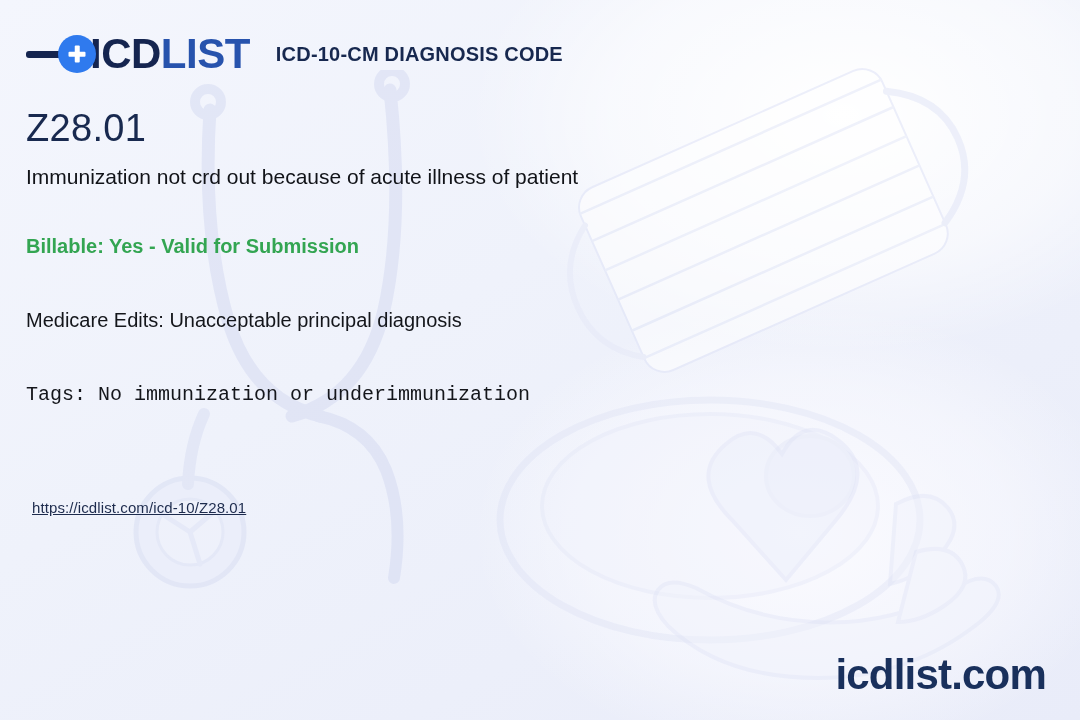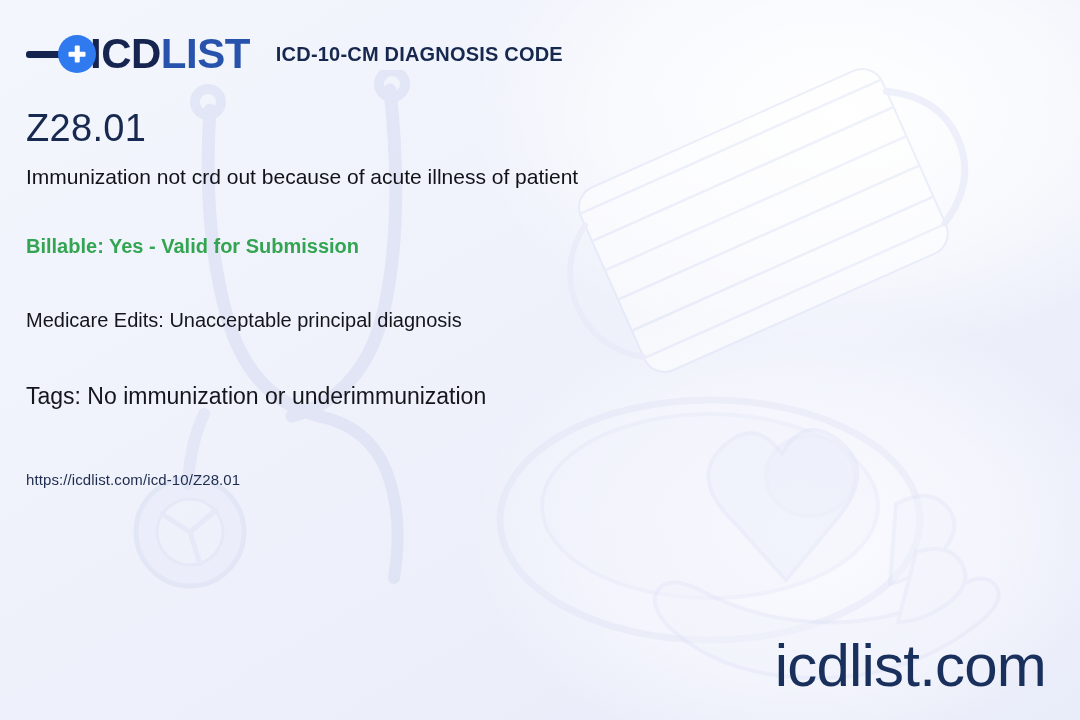--- a/index.html
+++ b/index.html
@@ -135,40 +135,42 @@
     line-height: 1.25;
     margin: 6px 0 49px 0;
   }
   .medicare {
     font-size: 20px;
     color: #14161b;
     line-height: 1.25;
     margin: 0 0 49px 0;
   }
   .tags {
-    font-size: 23px;
+    font-size: 20px;
     color: #14161b;
     line-height: 1.25;
-    margin: 0 0 60px 0;
+    margin: 0 0 92px 0;
+    font-family: Liberation Mono, monospace;
   }
   .url {
     font-size: 15px;
     color: #1d2b4d;
     letter-spacing: 0.1px;
     line-height: 1.2;
-    margin: 0;
+    margin: 6px;
+    text-decoration: underline;
   }
 
   
   .footer-logo {
     position: absolute;
     right: 34px;
     bottom: 24px;
-    font-size: 60px;
-    font-weight: normal;
+    font-size: 42px;
+    font-weight: bold;
     color: #19305c;
     letter-spacing: -0.8px;
     line-height: 1;
   }
 </style>
 </head>
 <body>
 
 <div class="card">
 

